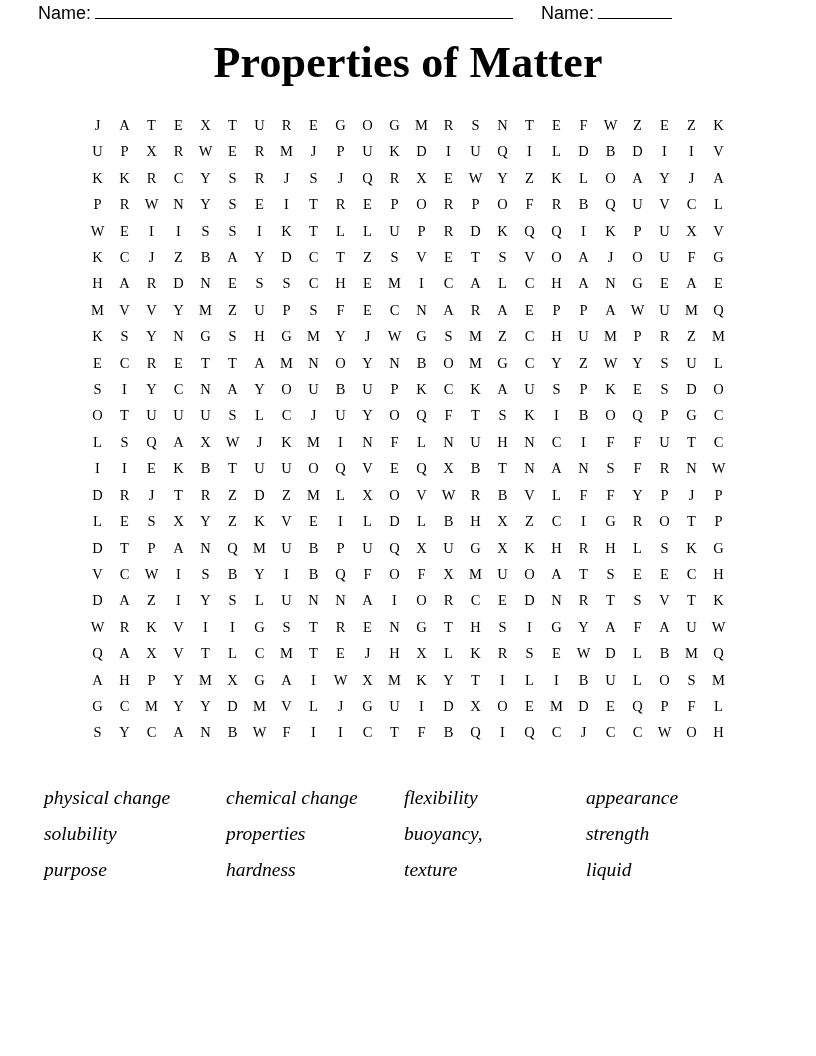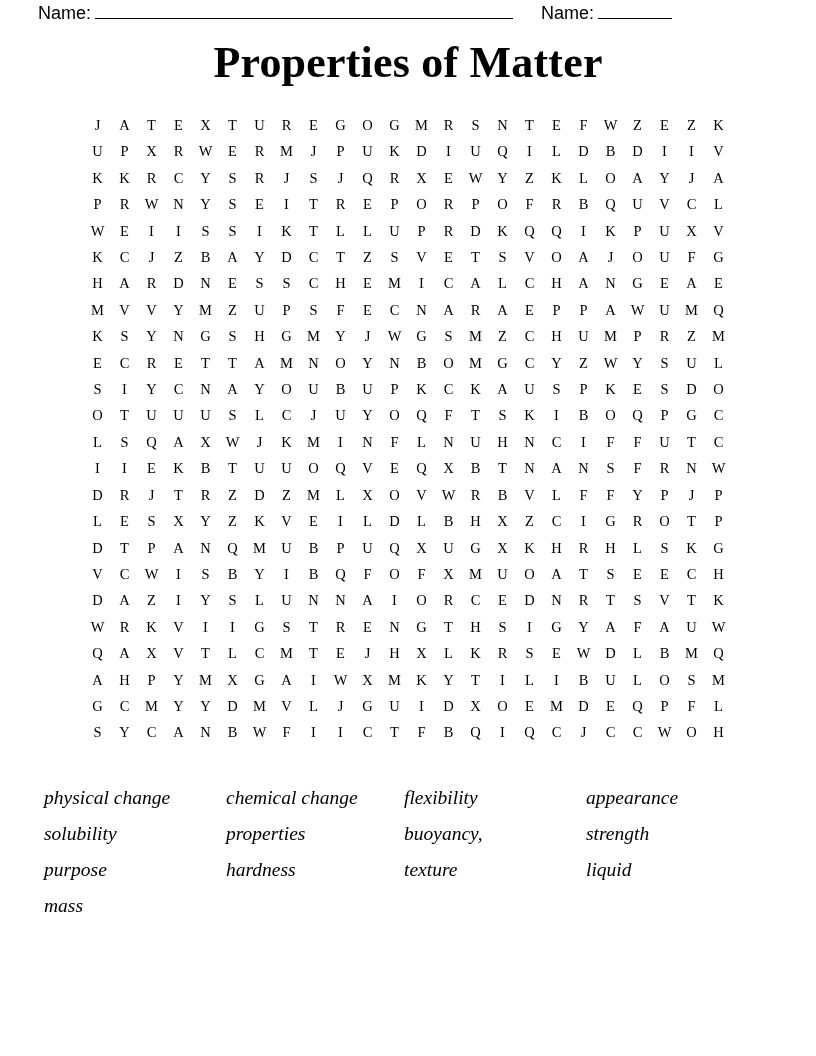--- a/index.html
+++ b/index.html
@@ -758,16 +758,15 @@
     <div class="word-cell">flexibility</div>
     <div class="word-cell">appearance</div>
     <div class="word-cell">solubility</div>
     <div class="word-cell">properties</div>
     <div class="word-cell">buoyancy,</div>
     <div class="word-cell">strength</div>
     <div class="word-cell">purpose</div>
     <div class="word-cell">hardness</div>
     <div class="word-cell">texture</div>
     <div class="word-cell">liquid</div>
-    <div class="word-cell">mass</div>
     <div class="word-cell empty"></div>
     <div class="word-cell empty"></div>
   </div>
 
 </body></html>

